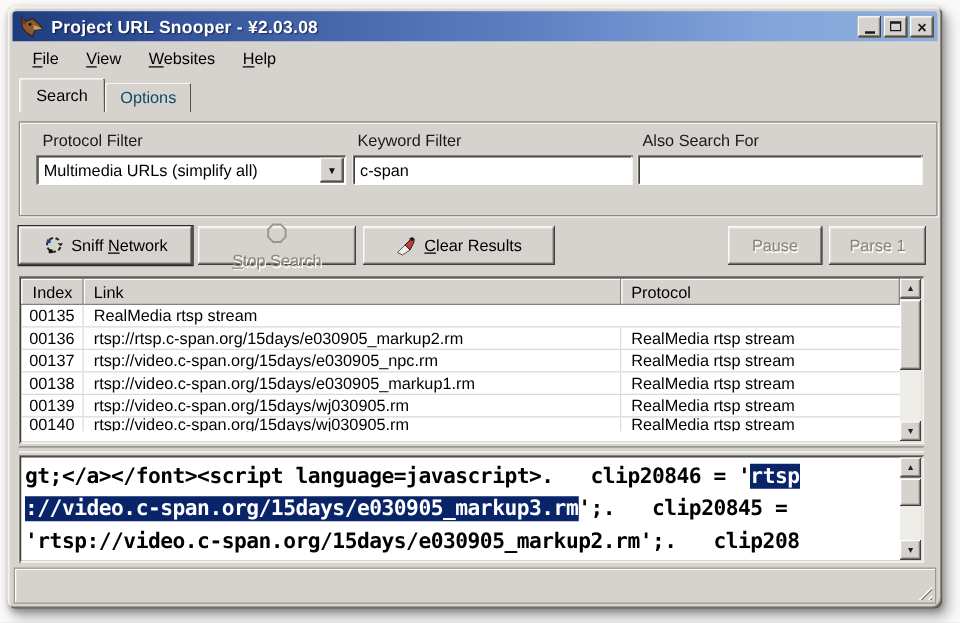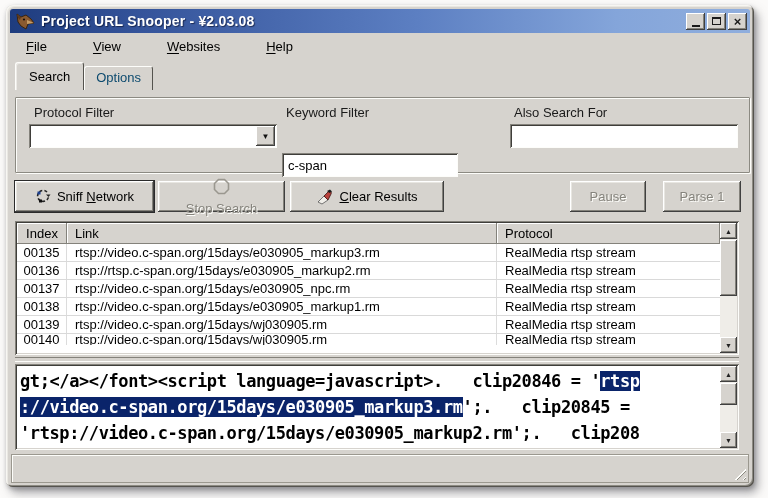--- a/index.html
+++ b/index.html
@@ -30,21 +30,21 @@
     width:19px; height:17px; background:#d6d3ce; position:relative;
     box-shadow: inset -1px -1px 0 #404040, inset 1px 1px 0 #fff, inset -2px -2px 0 #84827b;
     display:flex; align-items:center; justify-content:center;
   }
   .glyph-min { width:8px; height:2px; background:#1a1a1a; margin-top:9px; }
   .glyph-max { width:9px; height:8px; border:1px solid #1a1a1a; border-top:2px solid #1a1a1a; }
   .glyph-close { font-size:13px; font-weight:bold; color:#1a1a1a; line-height:1; }
 
   
   .menubar { position:absolute; left:4px; top:30px; width:740px; height:22px;
-    display:flex; align-items:center; padding-left:8px;gap:24px; }
+    display:flex; align-items:center; padding-left:8px; }
   .menu-item { padding:2px 8px; margin-right:6px; }
   .menu-item u { text-underline-offset:2px; }
 
   
   .tabs { position:absolute; left:9px; top:54px; height:31px; display:flex; align-items:flex-end; }
   .tab {
     background:#d6d3ce; padding:4px 13px 5px 13px; position:relative;
     border-left:1px solid #fdfdfa; border-top:1px solid #fdfdfa; border-right:1px solid #55534e;
     border-radius:3px 3px 0 0;
   }
@@ -165,25 +165,26 @@
     <div class="tab active"><span>Search</span></div>
     <div class="tab inactive"><span>Options</span></div>
   </div>
 
   <div class="groupbox">
     <div class="fld-label" style="left:18px;">Protocol Filter</div>
     <div class="fld-label" style="left:270px;">Keyword Filter</div>
     <div class="fld-label" style="left:498px;">Also Search For</div>
 
     <div class="fld combo" style="left:13px; width:248px;">
+      <span>Multimedia URLs (simplify all)</span>
       <div class="combo-btn">
         <span>▼</span>
       </div>
     </div>
-    <div class="fld" style="left:266px; width:176px;margin-top:29px;">
+    <div class="fld" style="left:266px; width:224px;">
       <span>c-span</span>
     </div>
     <div class="fld" style="left:494px; width:228px;">
       <span></span>
     </div>
   </div>
 
   <div class="btn default" style="left:9px; width:139px;">
     <svg class="bicon" width="16" height="16" viewBox="0 0 16 16">
       <path d="M12 3 A5.5 5.5 0 1 0 13.5 8" fill="none" stroke="#222" stroke-width="1.6" stroke-dasharray="3 2"></path>
@@ -203,38 +204,37 @@
 
   <div class="btn" style="left:284px; width:154px;">
     <svg class="bicon" width="17" height="16" viewBox="0 0 17 16">
       <path d="M2 13 L8 7 L12 11 L6 15 Z" fill="#f0eee9" stroke="#555" stroke-width="0.8"></path>
       <path d="M8 7 L12 3 A1.8 1.8 0 0 1 15 5 L12 11 Z" fill="#b8413c" stroke="#3a120f" stroke-width="0.8"></path>
       <path d="M11 2 L14 0.5 L16 2.5 L13.5 4" fill="#1c1c1c"></path>
     </svg>
     <span><u>C</u><span>lear Results</span></span>
   </div>
 
-  <div class="btn disabled" style="left:564px; width:76px;">
+  <div class="btn disabled" style="left:576px; width:76px;">
     <span>Pause</span>
   </div>
   <div class="btn disabled" style="left:657px; width:78px;">
     <span>Parse 1</span>
   </div>
 
   <div class="listview">
     <div class="lheader" style="margin-right:17px;">
       <div class="hcell first" style="width:50px;">Index</div>
       <div class="hcell" style="width:430px;">Link</div>
       <div class="hcell" style="flex:1;">Protocol</div>
     </div>
 
     <div style="margin-right:17px;">
       <div class="lrow">
         <div class="cell c-index">00135</div>
-        <div class="cell c-link">rtsp://video.c-span.org/15days/e030905_markup3.rm</div>
         <div class="cell c-proto">RealMedia rtsp stream</div>
       </div>
       <div class="lrow">
         <div class="cell c-index">00136</div>
         <div class="cell c-link">rtsp://rtsp.c-span.org/15days/e030905_markup2.rm</div>
         <div class="cell c-proto">RealMedia rtsp stream</div>
       </div>
       <div class="lrow">
         <div class="cell c-index">00137</div>
         <div class="cell c-link">rtsp://video.c-span.org/15days/e030905_npc.rm</div>

